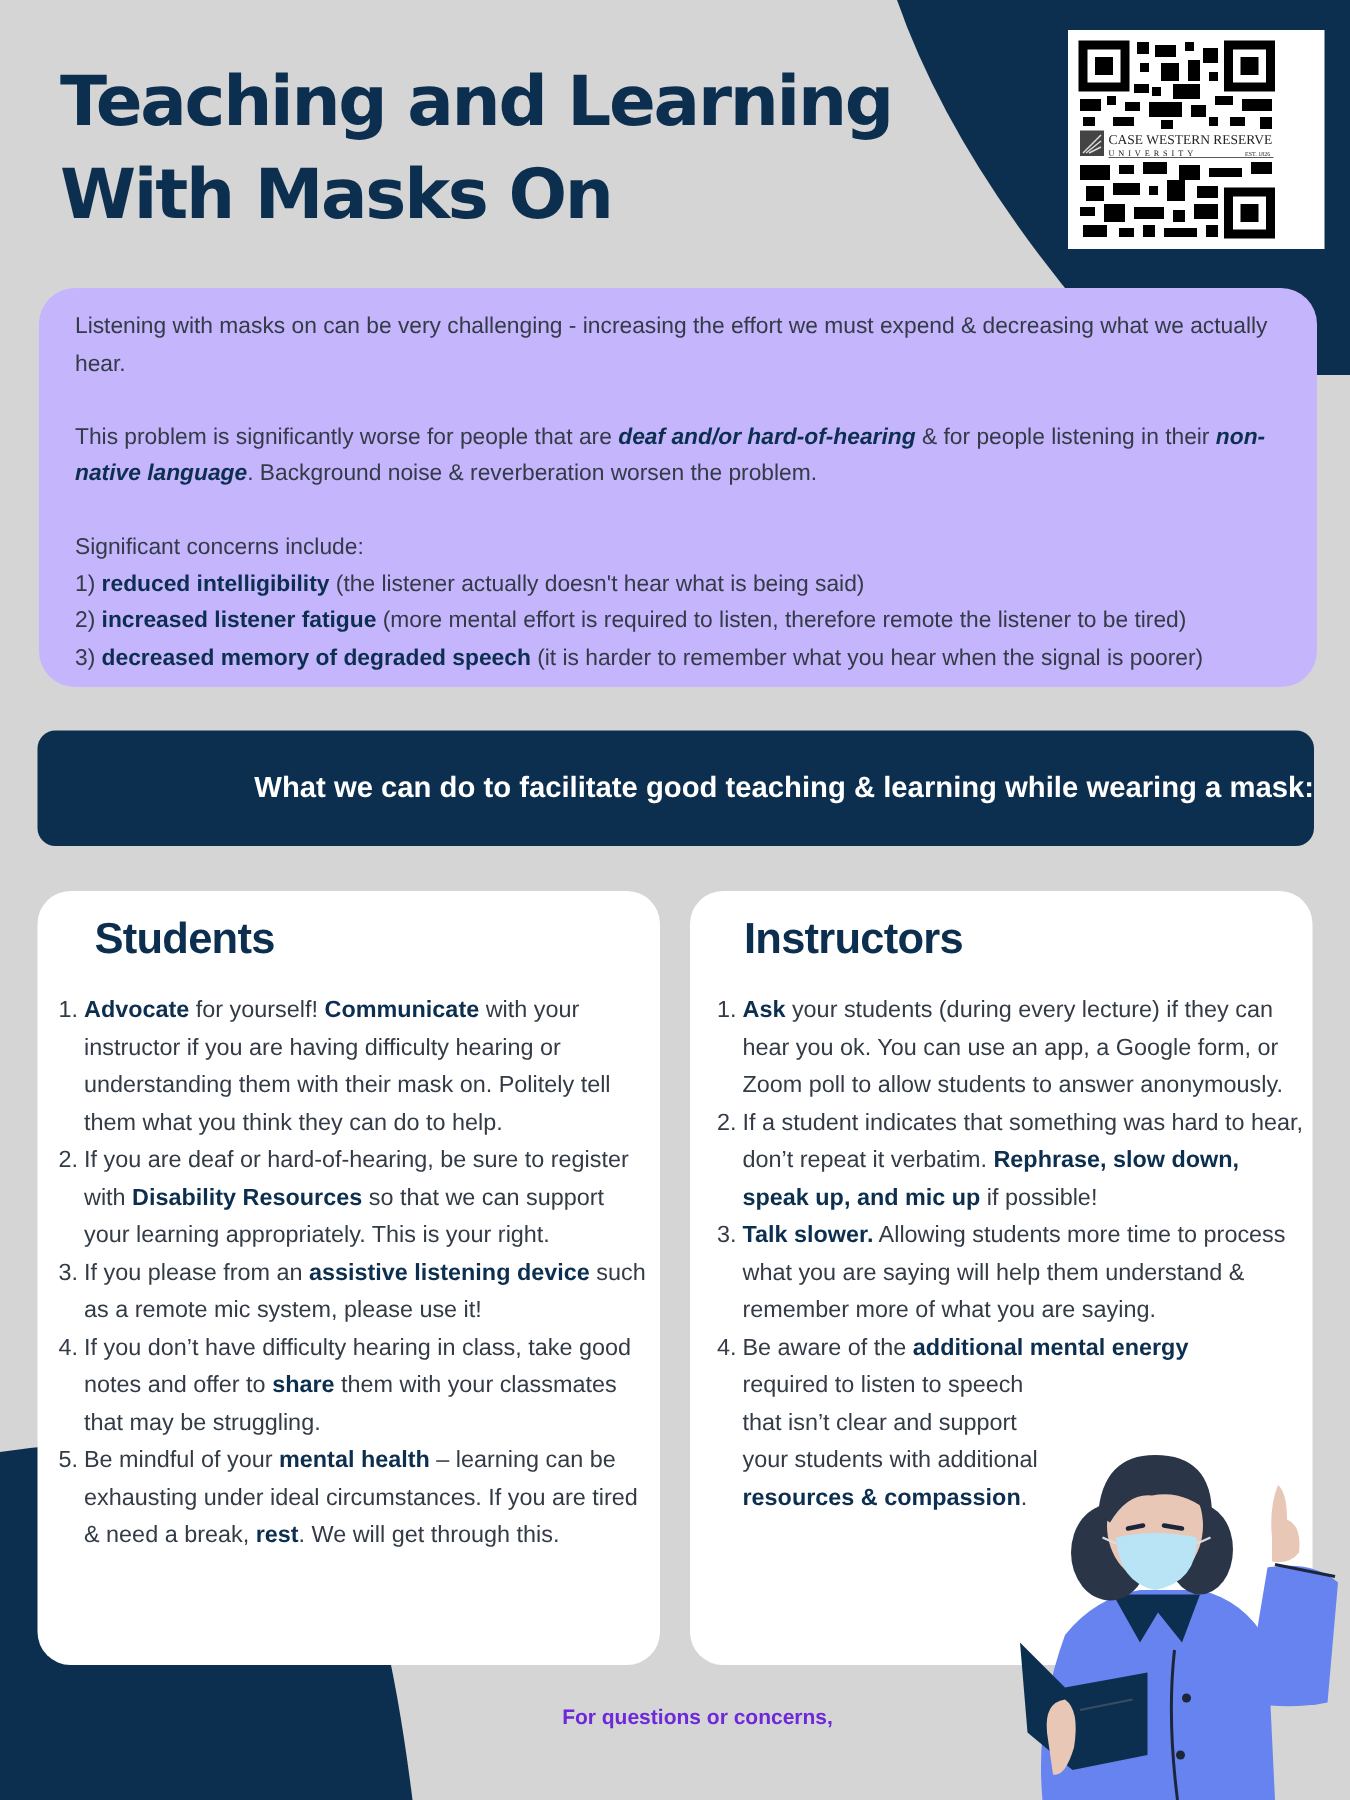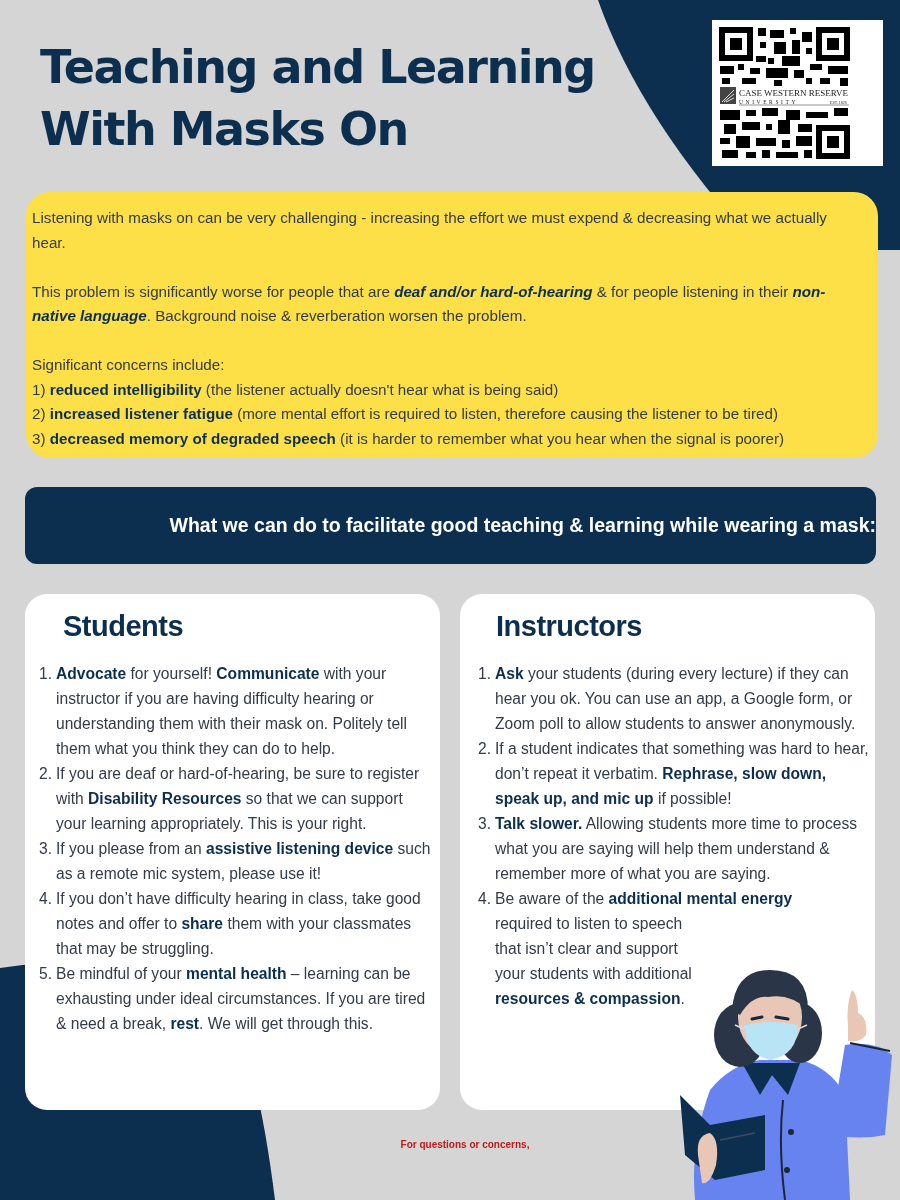--- a/index.html
+++ b/index.html
@@ -1,39 +1,39 @@
 <!DOCTYPE html>
 <html><head>
 <meta charset="utf-8">
 <style>
   html,body{margin:0;padding:0;}
   body{width:900px;height:1200px;position:relative;overflow:hidden;background:#d5d5d5;font-family:"Liberation Sans","DejaVu Sans",sans-serif;color:#333b46;}
   .bg-shape{position:absolute;z-index:0;}
   .title{position:absolute;left:40px;top:36px;margin:0;font-family:"DejaVu Sans",sans-serif;font-weight:bold;font-size:46px;line-height:62px;color:#0d2f4f;letter-spacing:-1.5px;z-index:2;}
   .qr{position:absolute;left:712px;top:20px;width:171px;height:146px;background:#fff;z-index:2;}
   .qr svg{display:block;}
-  .intro{position:absolute;left:26px;top:192px;width:852px;height:266px;background:#fde047;border-radius:24px;z-index:2;box-sizing:border-box;padding:14px 16px 0 6px;font-size:15.2px;line-height:24.5px;color:#333b46;}
+  .intro{position:absolute;left:26px;top:192px;width:852px;height:266px;background:#c4b5fd;border-radius:24px;z-index:2;box-sizing:border-box;padding:14px 16px 0 24px;font-size:15.2px;line-height:24.5px;color:#333b46;}
   .intro p{margin:0;}
   .intro .gap{height:24.5px;}
   .hl{color:#0d2f4f;font-weight:bold;margin-top:20px;}
   .hli{color:#0d2f4f;font-weight:bold;font-style:italic;}
   .banner{position:absolute;left:25px;top:487px;width:851px;height:77px;background:#0d2f4f;border-radius:12px;z-index:2;display:flex;align-items:center;justify-content:flex-end;color:#fff;font-size:19.5px;font-weight:bold;}
   .card{position:absolute;top:594px;width:415px;height:516px;background:#fff;border-radius:22px;z-index:2;box-sizing:border-box;}
   .card.students{left:25px;padding-left:37px;}
   .card.instructors{left:460px;}
   .card h2{margin:0;position:absolute;top:16px;font-size:29px;font-weight:bold;color:#0d2f4f;letter-spacing:-0.5px;}
   .card.students h2{left:38px;}
   .card.instructors h2{left:36px;text-align:right;}
   .card ol{position:absolute;top:67px;margin:0;padding:0;list-style:none;font-size:15.6px;line-height:25px;color:#333b46;}
   .card.students ol{left:14px;width:395px;}
   .card.instructors ol{left:18px;width:392px;}
   .card li{position:relative;padding-left:17px;}
   .card li .num{position:absolute;left:0;top:0;}
   .narrow{display:block;width:215px;}
-  .footer{position:absolute;left:300px;top:1132px;width:330px;text-align:center;font-size:10px;line-height:25px;font-weight:bold;color:#b91c1c;z-index:2;}
+  .footer{position:absolute;left:300px;top:1132px;width:330px;text-align:center;font-size:14px;line-height:25px;font-weight:bold;color:#6d28d9;z-index:2;}
   .illustration{position:absolute;left:660px;top:955px;z-index:3;}
 </style>
 </head>
 <body>
 
 <svg class="bg-shape" style="left:0;top:0;" width="900" height="1200" viewBox="0 0 900 1200">
   <path d="M598 0 Q640 120 760 250 L900 250 L900 0 Z" fill="#0d2f4f"></path>
   <path d="M0 968 Q120 950 200 980 Q250 1000 275 1200 L0 1200 Z" fill="#0d2f4f"></path>
 </svg>
 
@@ -112,21 +112,21 @@
   </svg>
 </div>
 
 <section class="intro">
   <p>Listening with masks on can be very challenging - increasing the effort we must expend &amp; decreasing what we actually hear.</p>
   <div class="gap"></div>
   <p><span>This problem is significantly worse for people that are </span><span class="hli">deaf and/or hard-of-hearing</span><span> &amp; for people listening in their </span><span class="hli">non-native language</span><span>. Background noise &amp; reverberation worsen the problem.</span></p>
   <div class="gap"></div>
   <p>Significant concerns include:</p>
   <p><span>1) </span><span class="hl">reduced intelligibility</span><span> (the listener actually doesn't hear what is being said)</span></p>
-  <p><span>2) </span><span class="hl">increased listener fatigue</span><span> (more mental effort is required to listen, therefore causing the listener to be tired)</span></p>
+  <p><span>2) </span><span class="hl">increased listener fatigue</span><span> (more mental effort is required to listen, therefore remote the listener to be tired)</span></p>
   <p><span>3) </span><span class="hl">decreased memory of degraded speech</span><span> (it is harder to remember what you hear when the signal is poorer)</span></p>
 </section>
 
 <div class="banner">
   <span>What we can do to facilitate good teaching &amp; learning while wearing a mask:</span>
 </div>
 
 <section class="card students">
   <h2>Students</h2>
   <ol>

